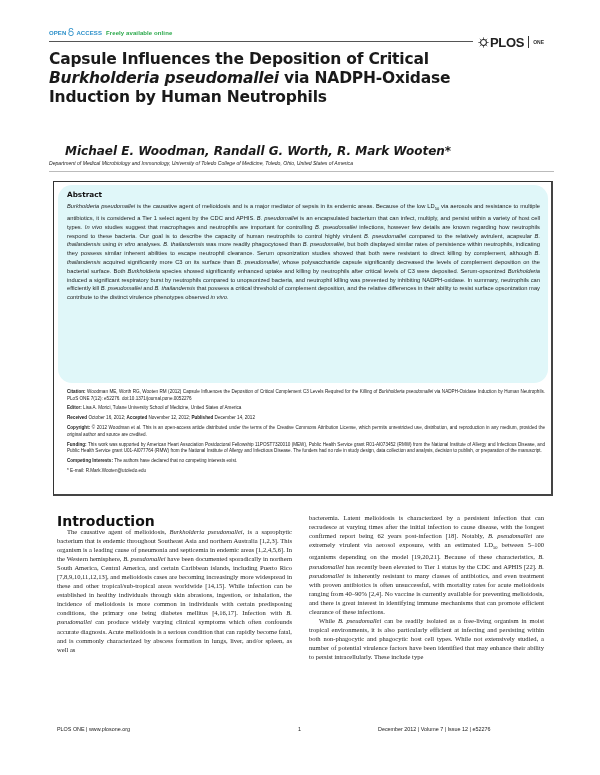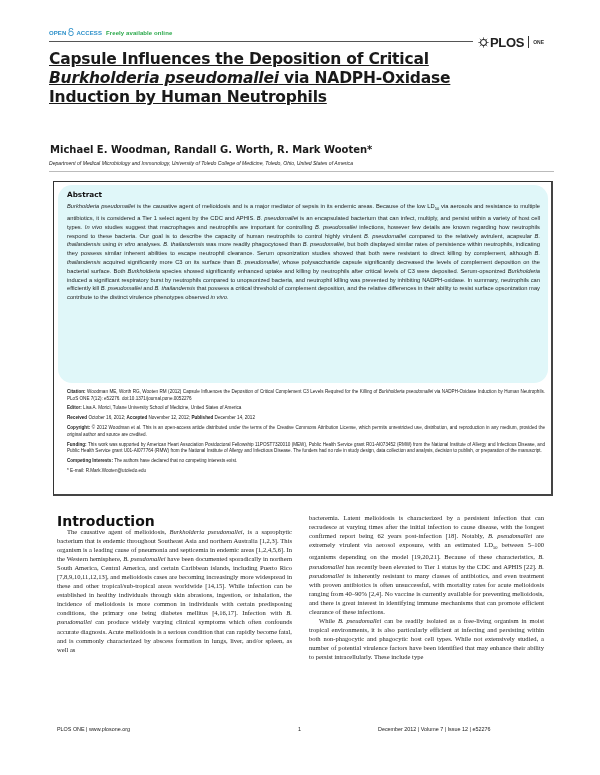--- a/index.html
+++ b/index.html
@@ -10,23 +10,23 @@
     .oa { position: absolute; left: 0; top: 7px; font-family: "Liberation Sans", sans-serif; font-size: 6px; font-weight: bold; color: #2a8fc9; letter-spacing: 0.1px; white-space: nowrap; display: flex; align-items: center; }
     .oa .lock { display: inline-block; width: 6px; height: 8px; margin: 0 2px; position: relative; top: -1px; }
     .oa .free { margin-left: 4px; color: #2aa84a; }
     .logo { position: absolute; left: 478px; top: 22px; height: 16px; display: flex; align-items: center; font-family: "Liberation Sans", sans-serif; margin-top: 12px; }
     .logo .burst { width: 11px; height: 11px; margin-right: 1px; }
     .logo .plos { font-size: 13px; font-weight: bold; color: #222; letter-spacing: -0.3px; }
     .logo .sep { width: 1px; height: 12px; background: #333; margin: 0 4px; }
     .logo .one { font-size: 5px; font-weight: bold; color: #333; }
     .header-rule { position: absolute; left: 49px; top: 41px; width: 424px; height: 1px; background: #555; }
 
-    .title { position: absolute; left: 49px; top: 50px; width: 500px; font-family: "DejaVu Sans", sans-serif; font-size: 15.5px; line-height: 19px; font-weight: bold; color: #1a1a1a; letter-spacing: -0.2px; text-decoration: underline; }
+    .title { position: absolute; left: 49px; top: 50px; width: 500px; font-family: "DejaVu Sans", sans-serif; font-size: 15.5px; line-height: 19px; font-weight: bold; color: #1a1a1a; letter-spacing: -0.2px; }
     .title i { font-style: italic; }
-    .authors { position: absolute; left: 50px; top: 144px; font-family: "DejaVu Sans", sans-serif; font-size: 10px; font-weight: bold; color: #1a1a1a; }
+    .authors { position: absolute; left: 65px; top: 144px; font-family: "DejaVu Sans", sans-serif; font-size: 12px; font-weight: bold; color: #1a1a1a; font-style: italic; }
     .affil { position: absolute; left: 49px; top: 160px; font-family: "Liberation Sans", sans-serif; font-size: 5.1px; font-style: italic; color: #222; }
     .affil-rule { position: absolute; left: 49px; top: 171px; width: 505px; height: 1px; background: #bbb; }
 
     .box { position: absolute; left: 53px; top: 181px; width: 500px; height: 315px; border: 1px solid #333; border-right: 2px solid #444; border-bottom: 2px solid #444; background: #fff; }
     .abstract { position: absolute; left: 4px; top: 3px; width: 490px; height: 198px; background: #e0f7f9; padding: 5px 8px 0 9px; border-radius: 14px; }
     .abstract h2 { font-family: "DejaVu Sans", sans-serif; font-size: 7.3px; font-weight: bold; margin-bottom: 3px; color: #111; }
     .abstract p { font-family: "Liberation Sans", sans-serif; font-size: 5.75px; line-height: 8.8px; text-align: justify; color: #222; }
     .abstract p i { font-style: italic; }
 
     .meta { position: absolute; left: 13px; top: 207px; width: 478px; font-family: "Liberation Sans", sans-serif; font-size: 4.6px; line-height: 6.5px; color: #222; text-align: justify; }

